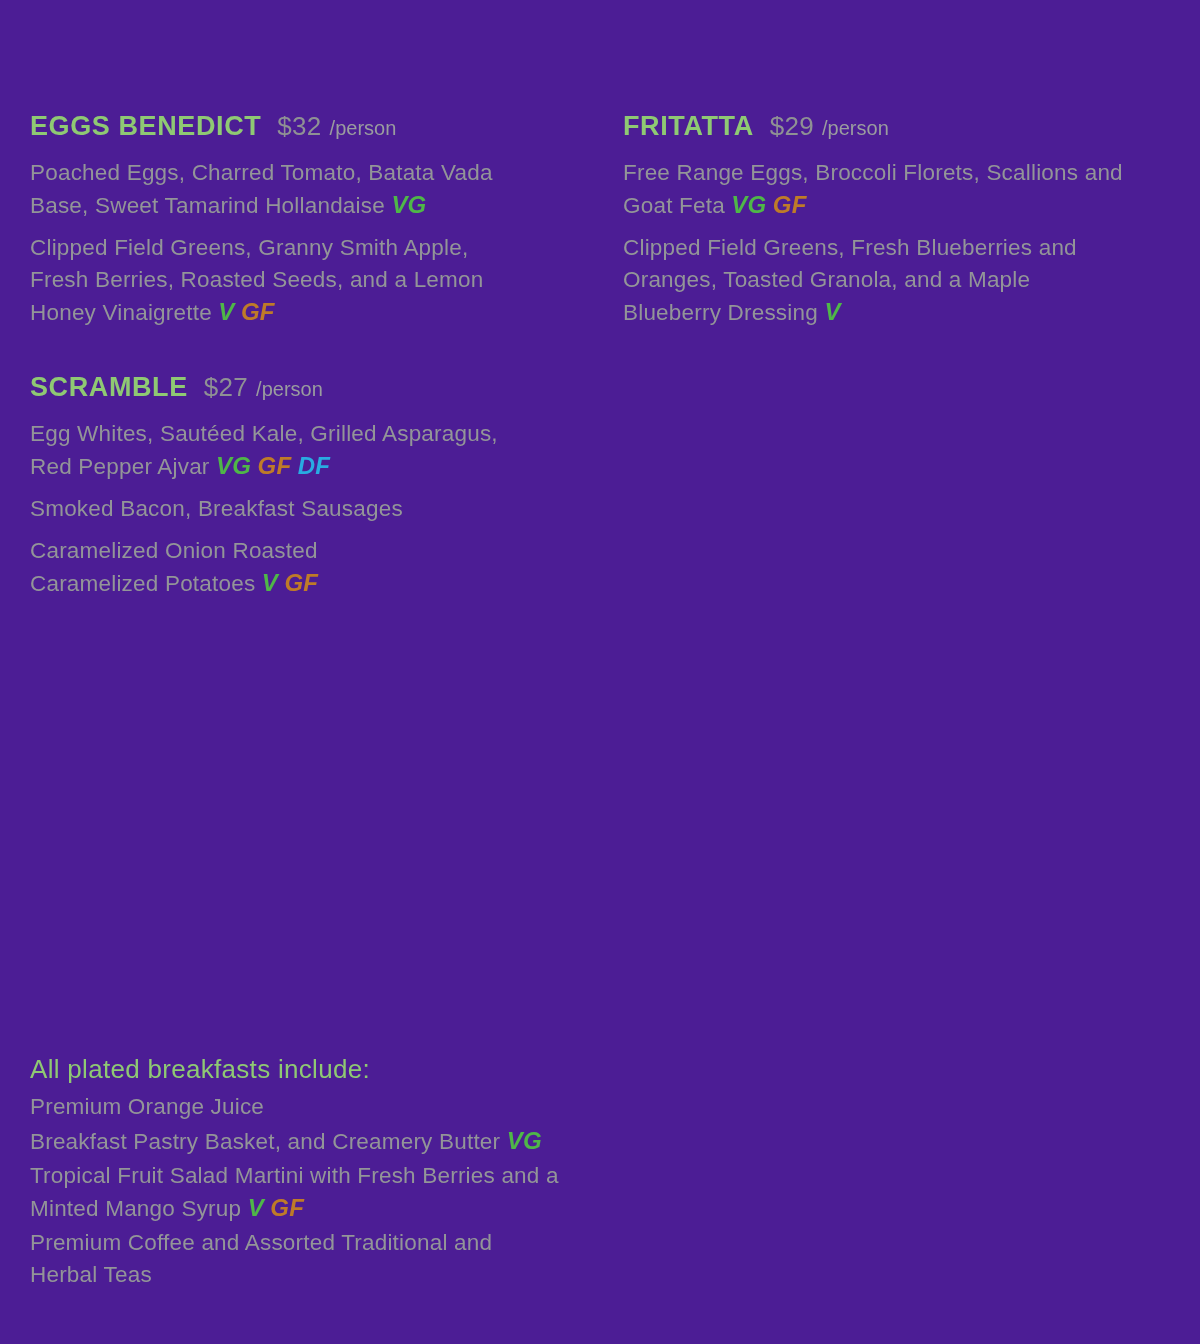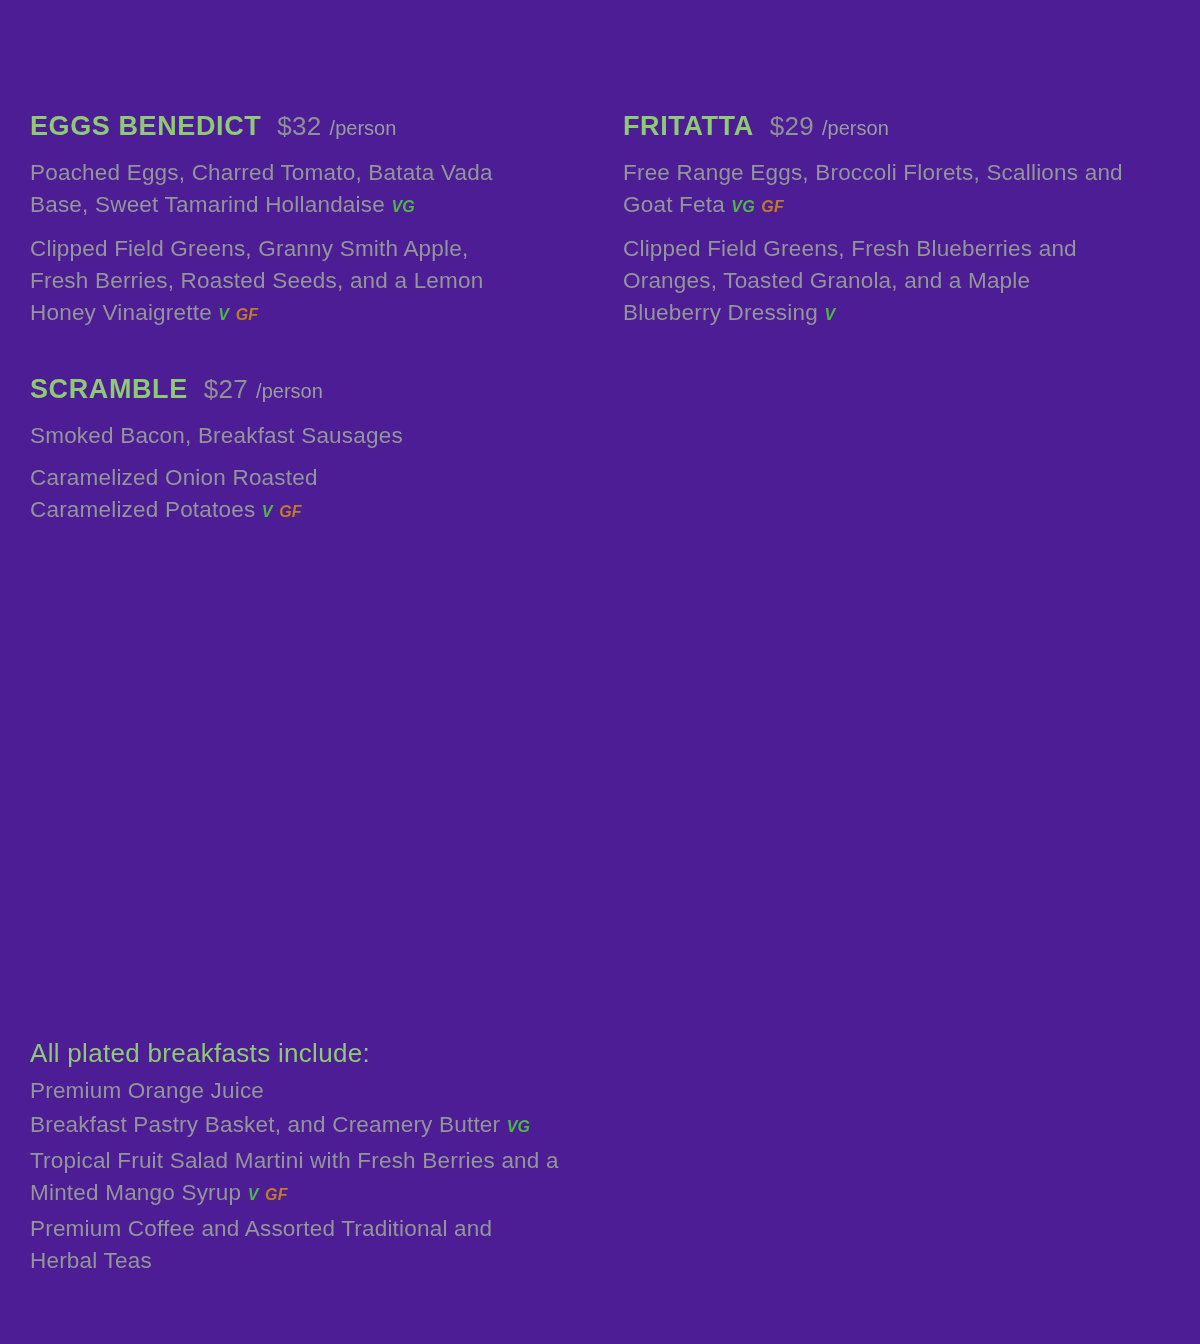--- a/index.html
+++ b/index.html
@@ -32,32 +32,32 @@
     font-size: 22.5px; line-height: 32px;
     color: #939598; letter-spacing: 0.2px;
     font-weight: 400;
   }
   .desc + .desc { margin-top: 10px; }
   .section + .section { margin-top: 30px; }
 
   .tag {
     font-style: italic;
     font-weight: 700;
-    font-size: 16px;
+    font-size: 24px;
     letter-spacing: 0.2px;
   }
   .tag-green   { color: #4FB748; }
   .tag-caramel { color: #BF7B28; }
   .tag-blue    { color: #29ABE2; }
 
   .includes { position: absolute; top: 1036px; left: 30px; width: 640px; }
   .includes-heading {
     font-size: 26px; font-weight: 400; color: #8FC973;
     line-height: 34px; letter-spacing: 0.3px;
-    margin: 0 0 5px;
+    margin: 16px 0 5px;
   }
   .includes .desc { margin-top: 2px; }
 </style>
 </head>
 <body>
 
 <main class="page">
 
   <div class="columns">
 
@@ -82,20 +82,27 @@
           <span class="tag tag-caramel">GF</span>
         </p>
       </article>
 
       <article class="section">
         <header class="sec-head">
           <h2 class="sec-name">SCRAMBLE</h2>
           <span class="price">$27</span>
           <span class="per">/person</span>
         </header>
+        <p class="desc">
+          <span class="ln">Egg Whites, Sautéed Kale, Grilled Asparagus,</span><br>
+          <span class="ln">Red Pepper Ajvar</span>
+          <span class="tag tag-green">VG</span>
+          <span class="tag tag-caramel">GF</span>
+          <span class="tag tag-blue">DF</span>
+        </p>
         <p class="desc">
           <span class="ln">Smoked Bacon, Breakfast Sausages</span>
         </p>
         <p class="desc">
           <span class="ln">Caramelized Onion Roasted</span><br>
           <span class="ln">Caramelized Potatoes</span>
           <span class="tag tag-green">V</span>
           <span class="tag tag-caramel">GF</span>
         </p>
       </article>

